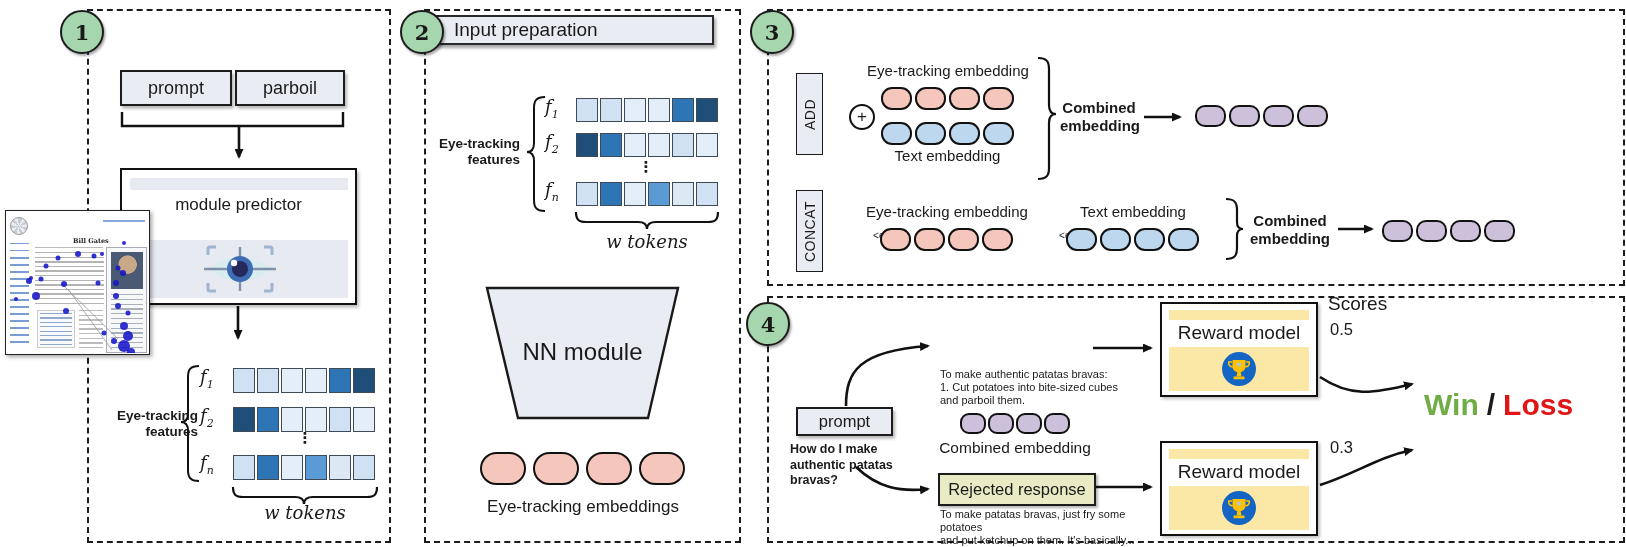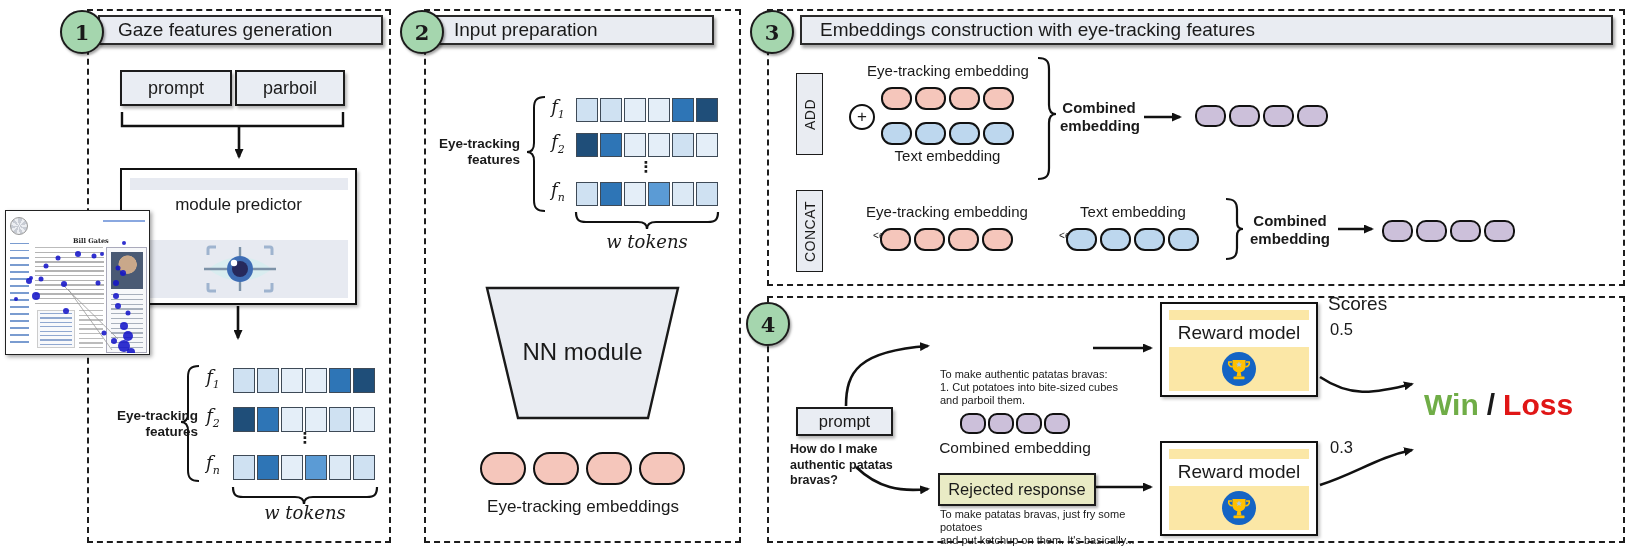--- a/index.html
+++ b/index.html
@@ -30,21 +30,21 @@
     background:#fff;border:2.6px solid #111;box-sizing:border-box;z-index:4;
     box-shadow:2px 2.5px 3px rgba(0,0,0,.25);}
   .predictor .strip{position:absolute;left:8px;top:8px;width:218px;height:12px;background:#e7eaf1;}
   .predictor .ptitle{position:absolute;left:0;top:24px;width:100%;text-align:center;
     font-size:17px;line-height:1.25;}
   .predictor .parea{position:absolute;left:8px;top:70px;width:218px;height:58px;background:#e7eaf1;}
 
   
   .featlabel{position:absolute;text-align:right;font-weight:bold;font-size:13.5px;line-height:1.15;}
   .flab{position:absolute;font-family:"DejaVu Serif",serif;font-style:italic;font-size:18px;
-    width:26px;text-align:center;}
+    width:26px;}
   .flab sub{font-size:11px;font-style:italic;}
   .frow{position:absolute;display:flex;gap:2px;}
   .fcell{width:22px;height:25px;border:1.5px solid #3e4a57;box-sizing:border-box;}
   .frow.small .fcell{height:24px;}
   .vdots{position:absolute;font-family:"DejaVu Sans",sans-serif;font-weight:bold;font-size:15px;
     width:24px;text-align:center;}
   .wtokens{position:absolute;font-family:"DejaVu Serif",serif;font-style:italic;font-size:18px;
     width:120px;text-align:center;}
 
   
@@ -153,23 +153,20 @@
     <path d="M846,406 C846,372 858,351 928,346" fill="none" stroke="#111" stroke-width="2.6" marker-end="url(#ah)"></path>
     <path d="M856,467 C878,488 900,492 928,489" fill="none" stroke="#111" stroke-width="2.6" marker-end="url(#ah)"></path>
     <path d="M1093,348 L1151,348" fill="none" stroke="#111" stroke-width="2.6" marker-end="url(#ah)"></path>
     <path d="M1093,487 L1151,487" fill="none" stroke="#111" stroke-width="2.6" marker-end="url(#ah)"></path>
     <path d="M1320,377 C1350,397 1372,394 1412,384" fill="none" stroke="#111" stroke-width="2.6" marker-end="url(#ah)"></path>
     <path d="M1320,485 C1355,474 1378,457 1412,450" fill="none" stroke="#111" stroke-width="2.6" marker-end="url(#ah)"></path>
   </svg>
 
   <div class="numcircle" style="left:60px;top:10px;">
       <span>1</span>
-    </div>
-  <div class="hbar" style="left:98px;top:15px;width:285px;">
-      <span>Gaze features generation</span>
     </div>
 
   <div class="gbox" style="left:120px;top:70px;width:112px;height:36px;">
       <span>prompt</span>
     </div>
   <div class="gbox" style="left:235px;top:70px;width:110px;height:36px;">
       <span>parboil</span>
     </div>
 
   <div class="predictor">
@@ -316,23 +313,20 @@
       <div class="pill" style="background: rgb(245, 198, 187);"></div>
       <div class="pill" style="background: rgb(245, 198, 187);"></div>
       <div class="pill" style="background: rgb(245, 198, 187);"></div>
       <div class="pill" style="background: rgb(245, 198, 187);"></div>
     </div>
   <div class="outlabel">Eye-tracking embeddings</div>
 
   <div class="numcircle" style="left:750px;top:10px;">
       <span>3</span>
     </div>
-  <div class="hbar" style="left:800px;top:15px;width:813px;">
-      <span>Embeddings construction with eye-tracking features</span>
-    </div>
 
   <div class="vlabel" style="left:796px;top:73px;width:27px;height:82px;">
       <span>ADD</span>
     </div>
   <div class="pluscircle" style="left:849px;top:104px;">
       <span>+</span>
     </div>
   <div class="plabel" style="left:848px;top:62px;width:200px;">Eye-tracking embedding</div>
   <div class="pills pills-md" style="left:881px;top:87px;">
       <div class="pill" style="background: rgb(245, 198, 187);"></div>

